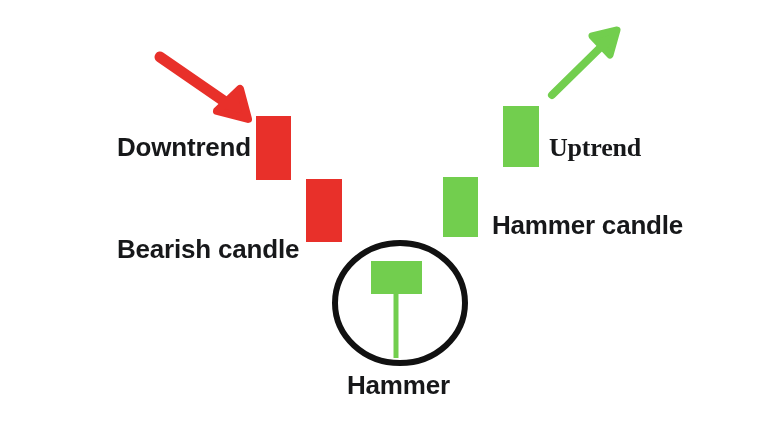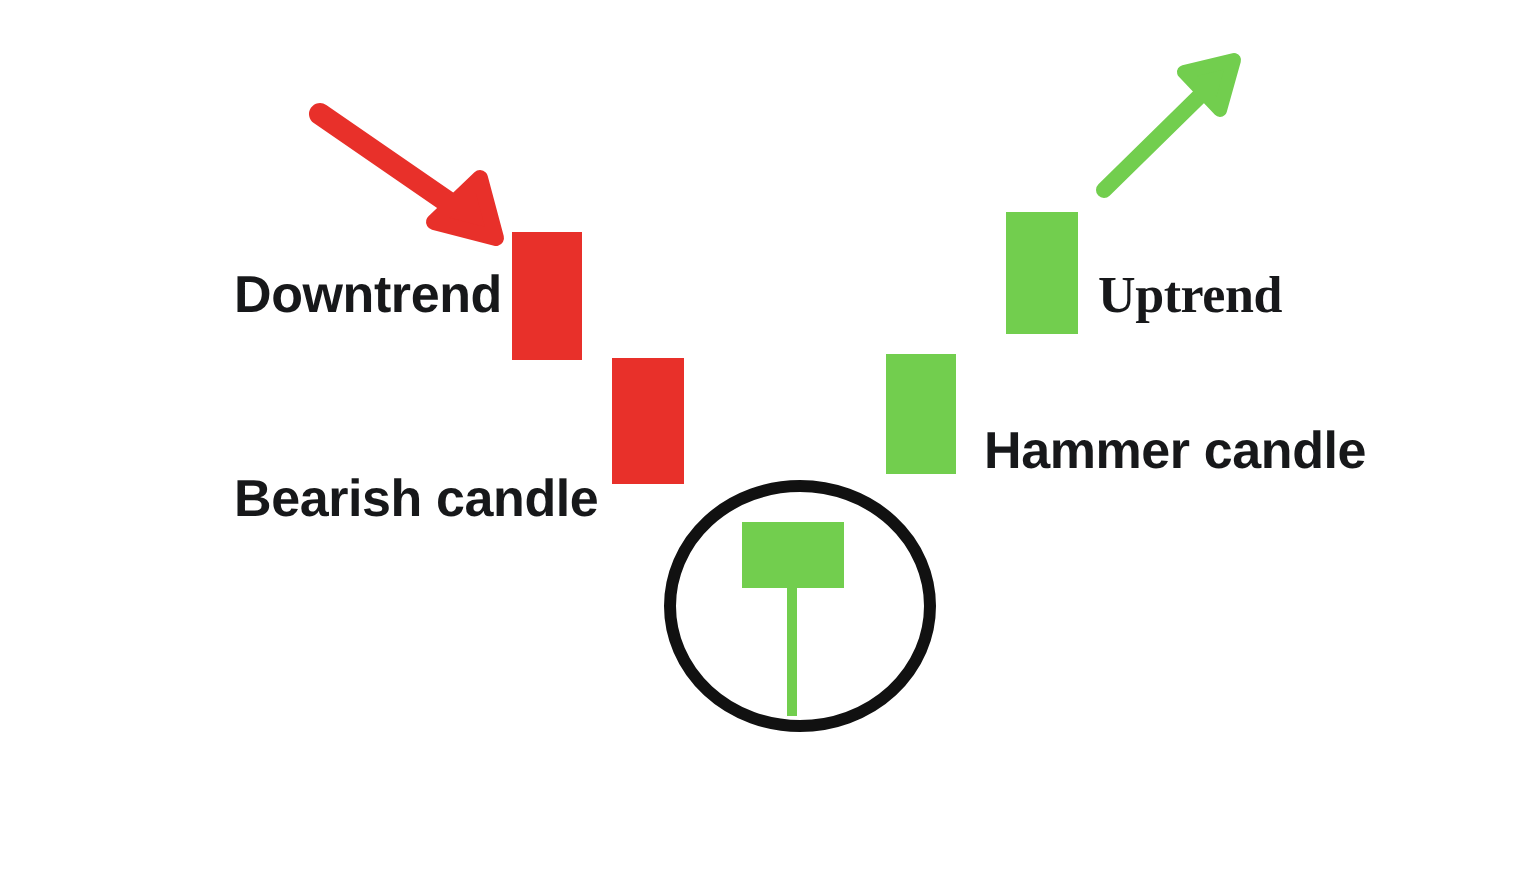--- a/index.html
+++ b/index.html
@@ -75,14 +75,15 @@
   </svg>
 
   <div class="diagram-label" id="label-downtrend">Downtrend</div>
 
   <div class="diagram-label" id="label-bearish">Bearish candle</div>
 
   <div class="diagram-label" id="label-uptrend">Uptrend</div>
 
   <div class="diagram-label" id="label-bullish">Hammer candle</div>
 
+  <div class="diagram-label" id="label-hammer">Hammer</div>
 
 </div>
 
 </body></html>

